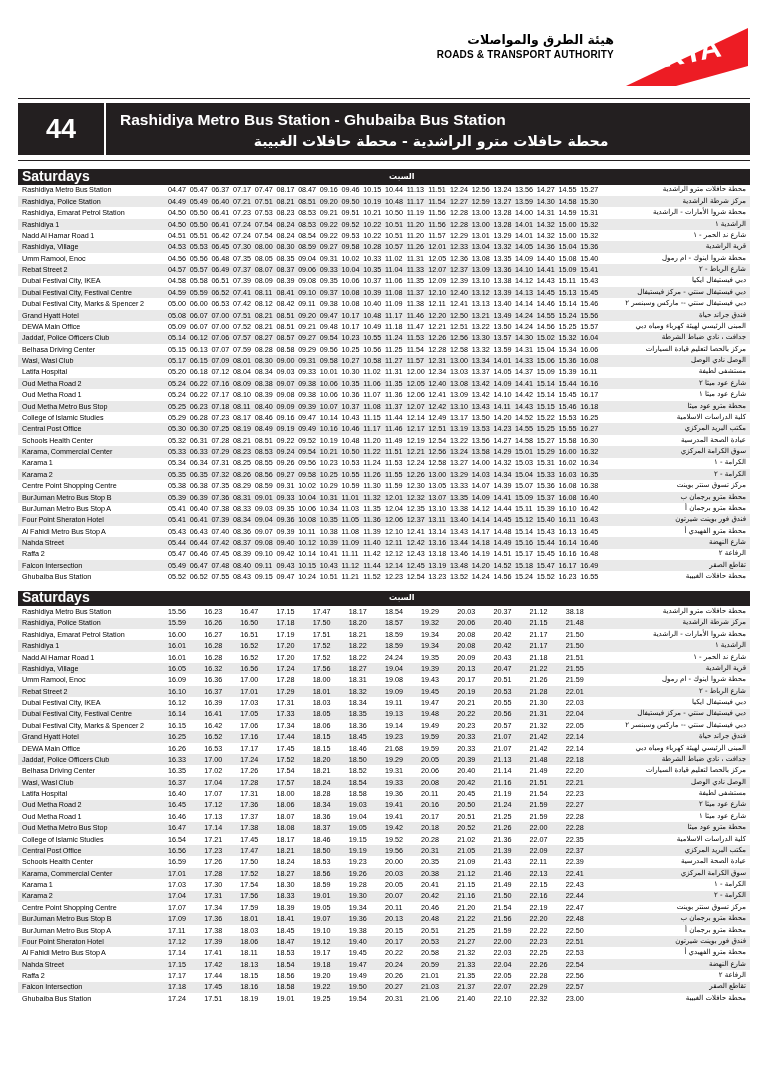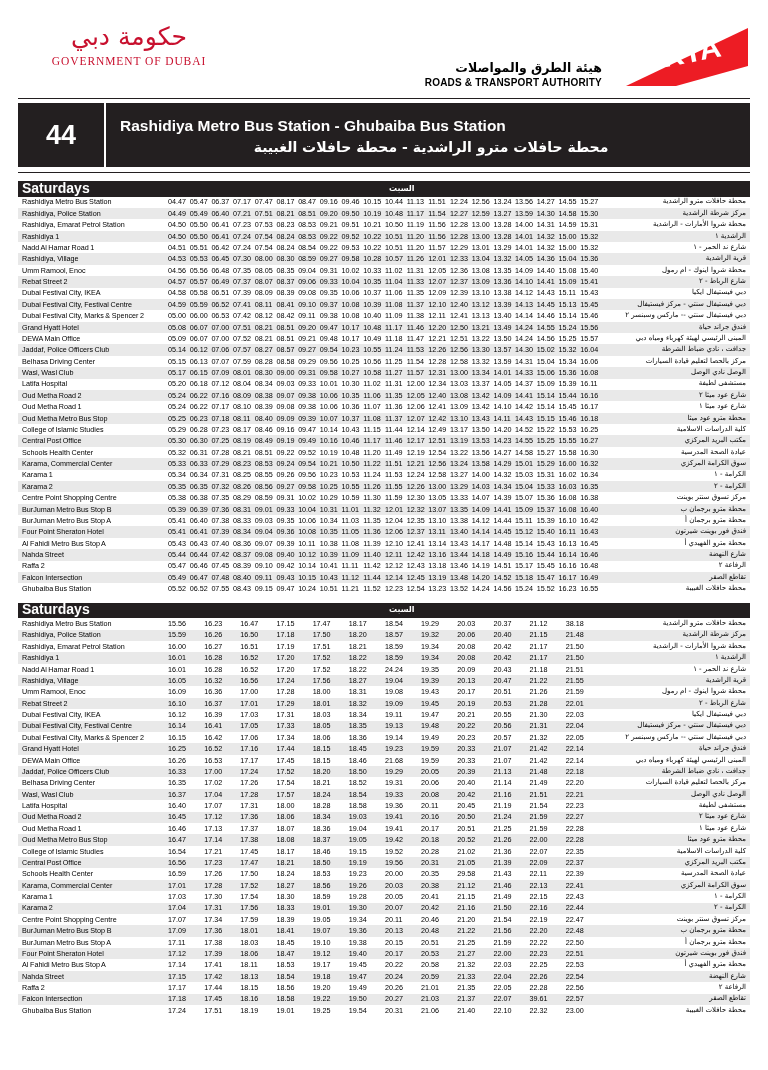--- a/index.html
+++ b/index.html
@@ -53,22 +53,21 @@
     font-size: 11.5px;
     letter-spacing: 0.9px;
     margin-top: 3px;
     font-weight: 400;
   }
   .rta-block {
     position: absolute;
     right: 0px;
     top: 26px;
     display: flex;
-    align-items: flex-end;
-    gap: 12px;
+    align-items: flex-start;
   }
   .rta-text {
     text-align: right;
     padding-top: 6px;
     padding-right: 10px;
   }
   .rta-ar {
     font-family: "DejaVu Sans", sans-serif;
     font-size: 12.5px;
     direction: rtl;
@@ -90,21 +89,21 @@
 
   
   .rule-top {
     border-top: 1.5px solid #231f20;
     margin: 0 0 4px 0;
   }
   .titlebar {
     display: flex;
     background: #231f20;
     color: #ffffff;
-    height: 64px;
+    height: 52px;
     align-items: stretch;
   }
   .route-num {
     width: 86px;
     display: flex;
     align-items: center;
     justify-content: center;
     font-size: 27px;
     font-weight: 700;
     border-right: 2px solid #ffffff;
@@ -177,24 +176,20 @@
     font-size: 7px;
   }
   .t { text-align: left; }
 </style>
 </head>
 <body>
 
 <div class="page">
 
   <div class="masthead">
-    <div class="gov-logo">
-      <div class="gov-arabic">حكومة دبي</div>
-      <div class="gov-en">GOVERNMENT OF DUBAI</div>
-    </div>
 
     <div class="rta-block">
       <div class="rta-text">
         <div class="rta-ar">هيئة الطرق والمواصلات</div>
         <div class="rta-en">ROADS &amp; TRANSPORT AUTHORITY</div>
       </div>
       <div class="rta-logo">
         <svg width="126" height="62" viewBox="0 0 126 62">
           <path d="M2 60 L124 2 L124 40 L52 60 Z" fill="#ed1c24"></path>
           <text x="68" y="36" font-family="Liberation Sans, sans-serif" font-size="30" font-weight="bold" fill="#ffffff" text-anchor="middle" transform="rotate(-11 68 30)">RTA</text>
@@ -1467,21 +1462,21 @@
           <tr class="row">
             <td class="stop">Schools Health Center</td>
             <td class="t">16.59</td>
             <td class="t">17.26</td>
             <td class="t">17.50</td>
             <td class="t">18.24</td>
             <td class="t">18.53</td>
             <td class="t">19.23</td>
             <td class="t">20.00</td>
             <td class="t">20.35</td>
-            <td class="t">29.58</td>
+            <td class="t">21.09</td>
             <td class="t">21.43</td>
             <td class="t">22.11</td>
             <td class="t">22.39</td>
             <td class="ar">عيادة الصحة المدرسية</td>
           </tr>
           <tr class="row alt">
             <td class="stop">Karama, Commercial Center</td>
             <td class="t">17.01</td>
             <td class="t">17.28</td>
             <td class="t">17.52</td>
@@ -1645,21 +1640,21 @@
             <td class="t">17.18</td>
             <td class="t">17.45</td>
             <td class="t">18.16</td>
             <td class="t">18.58</td>
             <td class="t">19.22</td>
             <td class="t">19.50</td>
             <td class="t">20.27</td>
             <td class="t">21.03</td>
             <td class="t">21.37</td>
             <td class="t">22.07</td>
-            <td class="t">39.61</td>
+            <td class="t">22.29</td>
             <td class="t">22.57</td>
             <td class="ar">تقاطع الصقر</td>
           </tr>
           <tr class="row">
             <td class="stop">Ghubaiba Bus Station</td>
             <td class="t">17.24</td>
             <td class="t">17.51</td>
             <td class="t">18.19</td>
             <td class="t">19.01</td>
             <td class="t">19.25</td>

